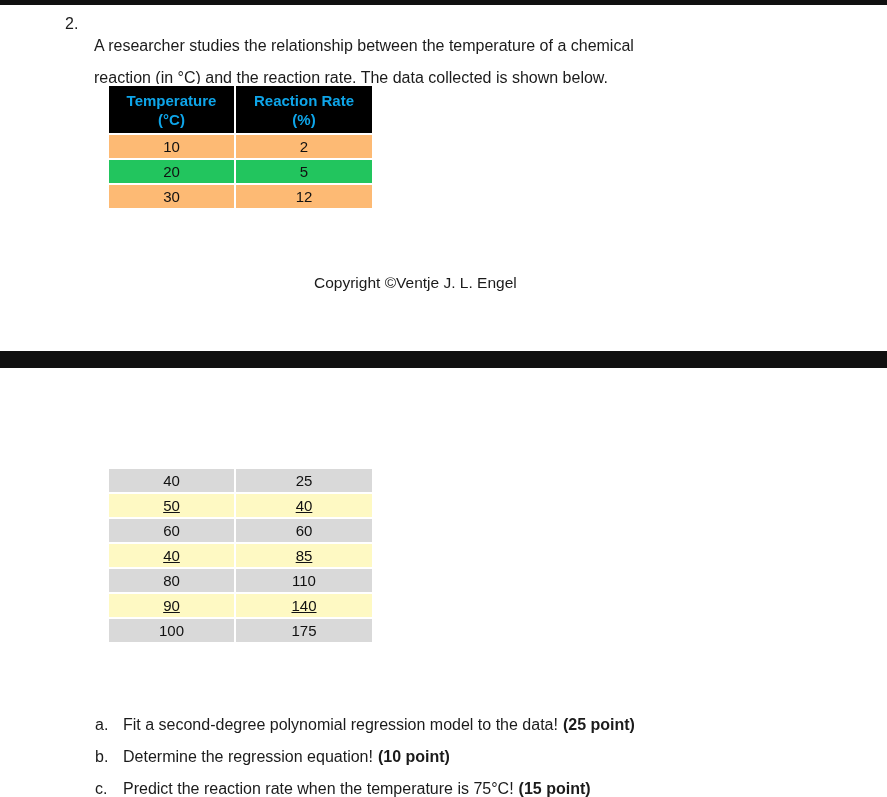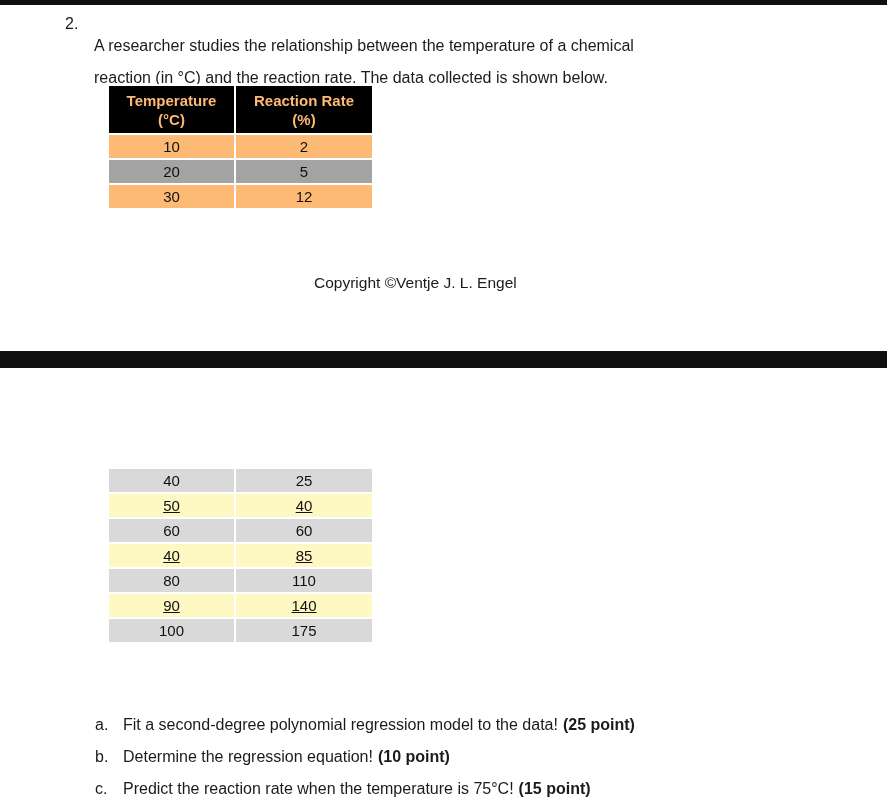--- a/index.html
+++ b/index.html
@@ -32,31 +32,31 @@
   .t1 { left: 107px; top: 84px; }
   .t2 { left: 107px; top: 467px; }
   .data-table th, .data-table td {
     border: 2px solid #ffffff;
     text-align: center;
     font-size: 15px;
     padding: 0;
   }
   .data-table th {
     background: #000000;
-    color: #fdba74;
+    color: #0ea5e9;
     font-weight: bold;
     height: 49px;
     line-height: 19px;
     vertical-align: middle;
   }
   .col-temp { width: 127px; }
   .col-rate { width: 138px; }
   .data-table td { height: 25px; color: #111; }
   tr.row-md  td { background: #fdba74; }
-  tr.row-ml  td { background: #a3a3a3; }
+  tr.row-ml  td { background: #22c55e; }
   tr.row-dark  td { background: #fef9c3; text-decoration: underline; }
   tr.row-light td { background: #d9d9d9; }
 
   .copyright {
     position: absolute; top: 274px; left: 314px;
     font-size: 15.5px;
   }
   .page-separator {
     position: absolute; top: 351px; left: 0;
     width: 887px; height: 17px;

